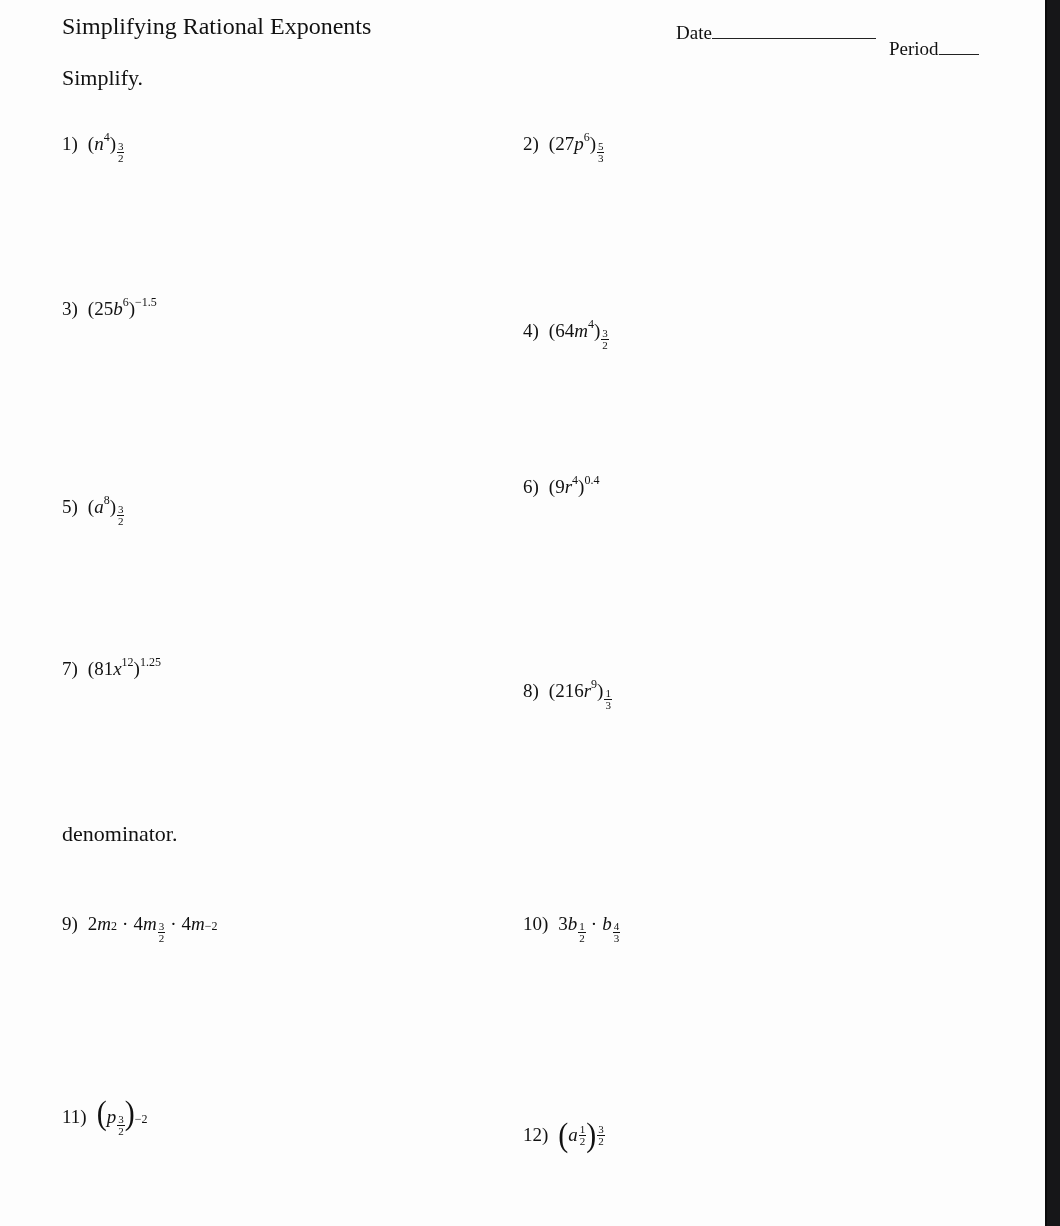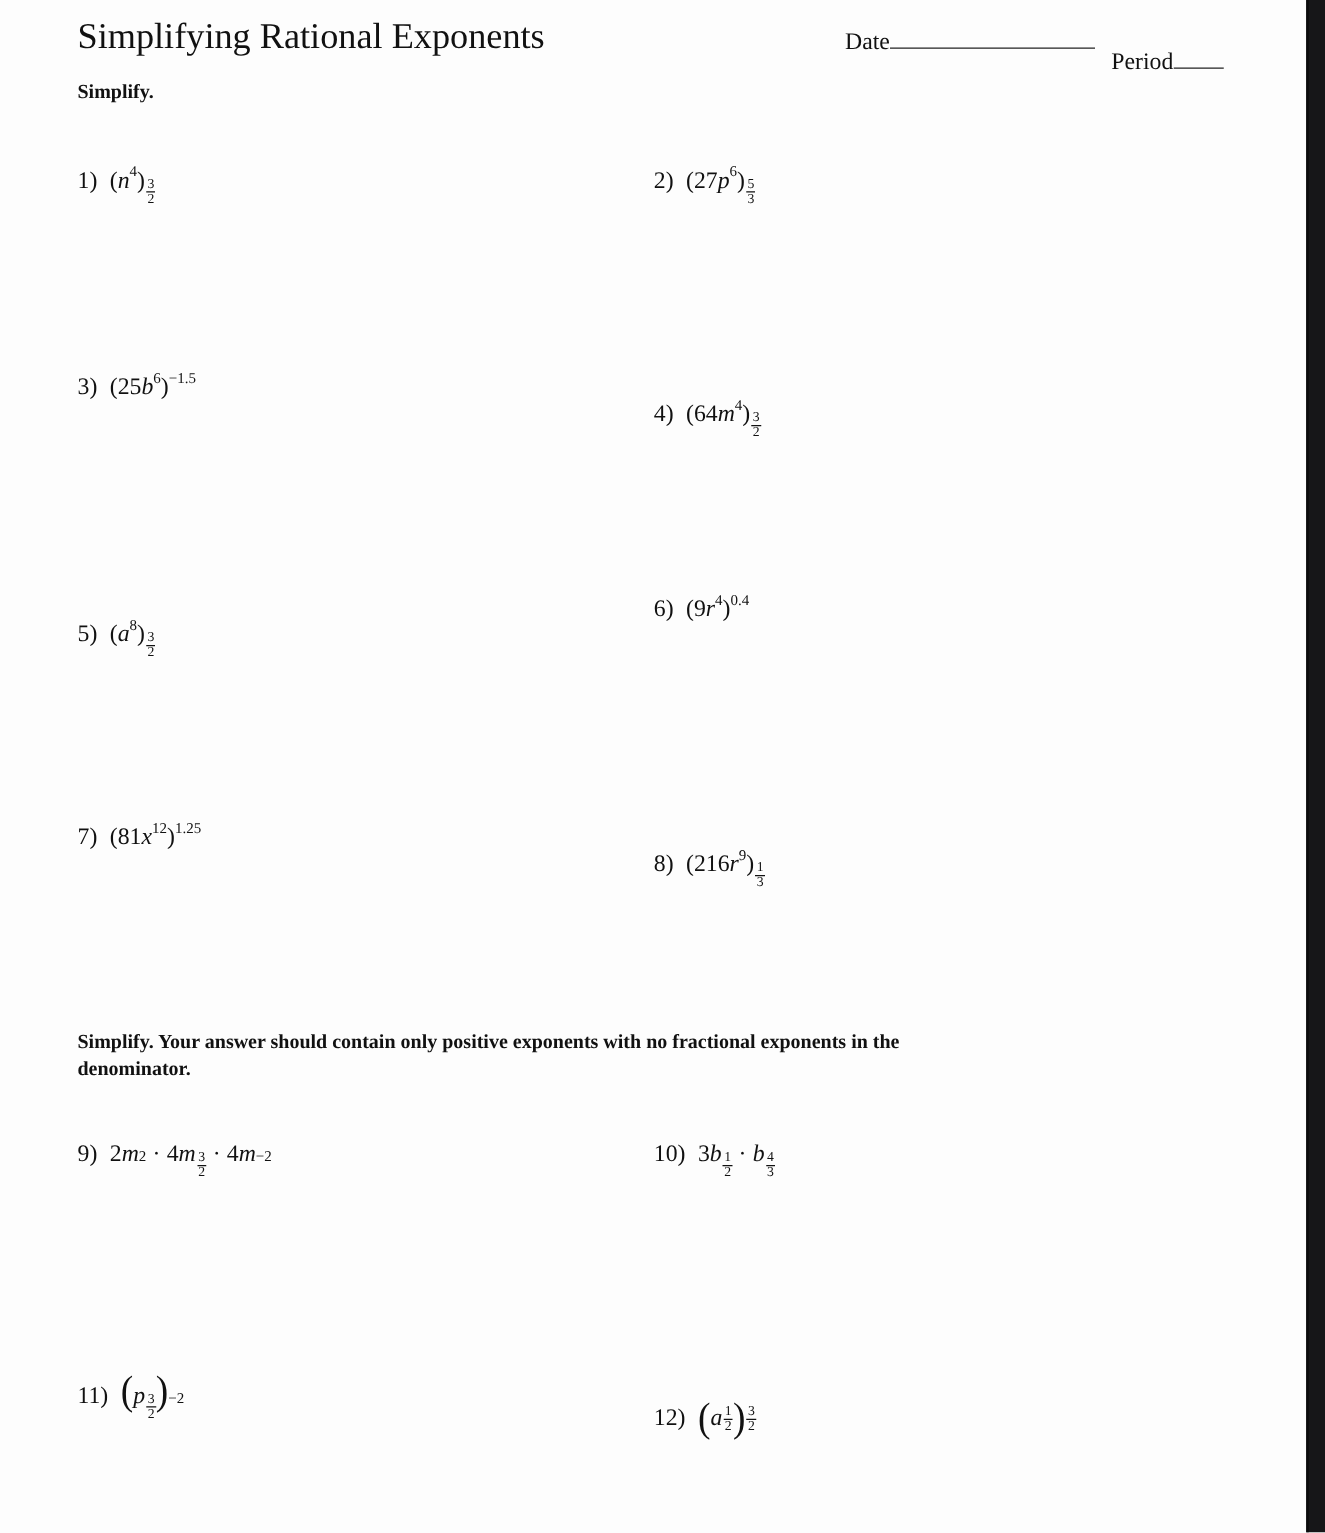--- a/index.html
+++ b/index.html
@@ -6,24 +6,24 @@
   body {
     width: 1060px; height: 1226px; position: relative; overflow: hidden;
     background: #fdfdfd; color: #111;
     font-family: "Liberation Serif", "DejaVu Serif", serif;
   }
   .edge-strip {
     position: absolute; top: 0; right: 0; width: 13px; height: 1226px;
     background: #161618; border-left: 2px solid #0b0b0c;
   }
   .abs { position: absolute; white-space: nowrap; }
-  .title { left: 62px; top: 13px; font-size: 29px; }
+  .title { left: 62px; top: 13px; font-size: 24px; }
   .field { font-size: 19px; top: 20px; }
   .field .line { display: inline-block; border-bottom: 1.5px solid #222; height: 18px; vertical-align: baseline; }
-  .instr { font-weight: bold; font-size: 16px; }
+  .instr { font-weight: normal; font-size: 22px; }
   .prob { font-size: 19px; display: flex; align-items: baseline; }
   .num { margin-right: 10px; }
   i { font-style: italic; }
   .sup { font-size: 12px; vertical-align: 9px; }
   .frac {
     display: inline-flex; flex-direction: column; align-items: center;
     font-size: 11px; line-height: 11px; vertical-align: 16px; margin-left: 1px;
   }
   .frac .n { border-bottom: 1px solid #111; padding: 0 1px; }
   .bigparen { font-size: 30px; line-height: 30px; transform: scaleY(1.1); display: inline-block; }
@@ -99,21 +99,20 @@
 <div class="abs prob" style="left:523px; top:677px;">
   <span class="num">8)</span>
   <span>(<span>216</span><i>r</i><span class="sup">9</span>)</span>
   <span class="frac">
       <span class="n">1</span>
       <span>3</span>
     </span>
 </div>
 
 <div class="abs instr" style="left:62px; top:823px; line-height:22px;">
-  <div>Simplify.  Your answer should contain only positive exponents with no fractional exponents in the</div>
   <div>denominator.</div>
 </div>
 
 <div class="abs prob" style="left:62px; top:913px;">
   <span class="num">9)</span>
   <span>2</span>
     <i>m</i>
     <span class="sup">2</span>
   <span class="dot">·</span>
   <span>4</span>

